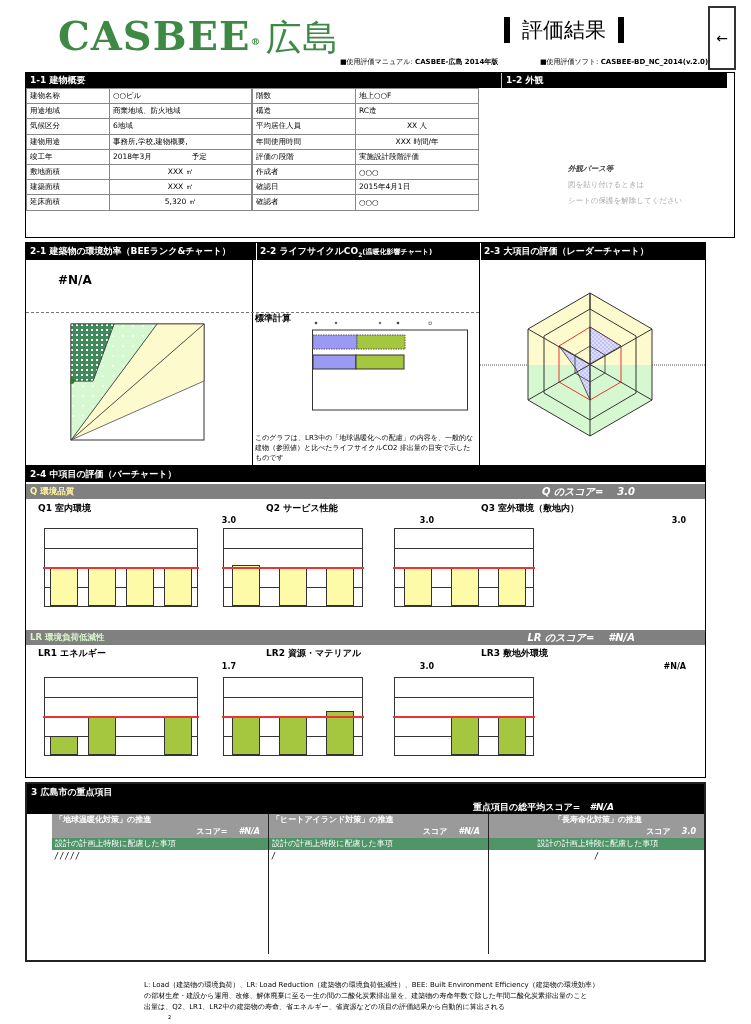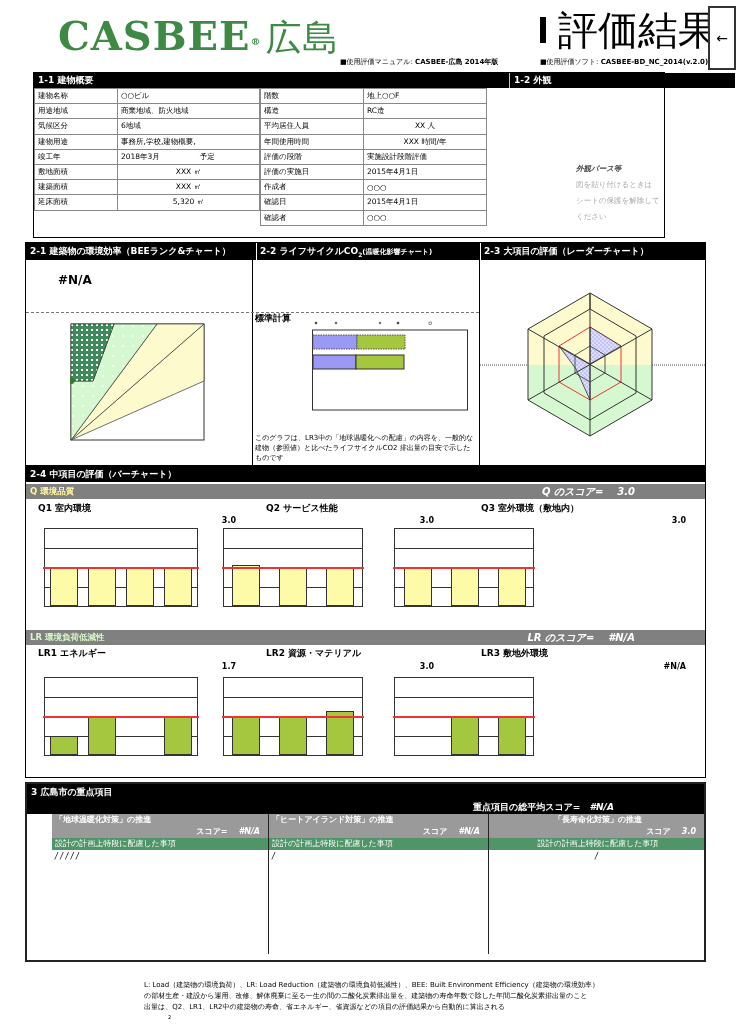--- a/index.html
+++ b/index.html
@@ -1,21 +1,21 @@
 <!DOCTYPE html>
 <html><head>
 <meta charset="utf-8">
 <style>
   html,body{margin:0;padding:0;background:#fff;}
   body{width:751px;height:1024px;position:relative;overflow:hidden;font-family:"DejaVu Sans","Liberation Sans",sans-serif;color:#000;}
   .abs{position:absolute;}
   .logo{left:58px;top:14px;font-family:"DejaVu Serif","Liberation Serif",serif;font-size:40px;font-weight:bold;color:#3e8a45;letter-spacing:1px;line-height:44px;}
   .logo .reg{font-size:10px;vertical-align:top;position:relative;top:6px;}
   .logo .city{font-weight:normal;font-size:36px;margin-left:4px;}
-  .title{left:528px;top:10px;font-size:40px;line-height:40px;display:flex;align-items:center;}
+  .title{left:492px;top:10px;font-size:21px;line-height:40px;display:flex;align-items:center;}
   .title .bar{display:inline-block;width:6px;height:26px;background:#000;margin:0 12px;}
   .back-btn{left:708px;top:6px;width:24px;height:60px;border:2px solid #333;background:#fff;font-size:14px;display:flex;align-items:center;justify-content:center;cursor:pointer;}
   .meta{top:57px;font-size:7px;}
   .meta b{font-weight:bold;}
   .blackbar{background:#000;color:#fff;font-weight:bold;font-size:9px;height:15px;line-height:15px;padding-left:4px;box-sizing:border-box;}
   .frame{border:1px solid #000;box-sizing:border-box;}
   table.info{border-collapse:collapse;font-size:7.5px;}
   table.info td{border:1px solid #888;height:14.2px;padding:0 3px;white-space:nowrap;}
   table.info td.c{text-align:center;}
   .gray{color:#aaa;}
@@ -48,21 +48,21 @@
 <div class="abs back-btn">
     <span>←</span>
   </div>
 <div class="abs meta" style="left:340px;">
   <span>■使用評価マニュアル:</span> <b>CASBEE-広島 2014年版</b>
 </div>
 <div class="abs meta" style="left:540px;">
   <span>■使用評価ソフト:</span> <b>CASBEE-BD_NC_2014(v.2.0)</b>
 </div>
 
-<div class="abs frame" style="left:25px;top:72px;width:632px;height:166px;margin-left:8px;">
+<div class="abs frame" style="left:25px;top:72px;width:710px;height:166px;">
   <div class="abs blackbar" style="left:0;top:0;width:679px;">
     <span>1-1  建物概要</span>
   </div>
   <div class="abs blackbar" style="left:475px;top:0;width:226px;border-left:1px solid #f9a8d4;">
     <span>1-2  外観</span>
   </div>
   <table class="info abs" style="left:0;top:15px;width:226px;">
     <tbody>
         <tr>
           <td style="width:76px">建物名称</td>
@@ -112,24 +112,20 @@
           <td>平均居住人員</td>
           <td class="c">XX 人</td>
         </tr>
     <tr>
           <td>年間使用時間</td>
           <td class="c">XXX 時間/年</td>
         </tr>
     <tr>
           <td>評価の段階</td>
           <td>実施設計段階評価</td>
-        </tr>
-    <tr>
-          <td>評価の実施日</td>
-          <td>2015年4月1日</td>
         </tr>
     <tr>
           <td>作成者</td>
           <td>○○○</td>
         </tr>
     <tr>
           <td>確認日</td>
           <td>2015年4月1日</td>
         </tr>
     <tr>

